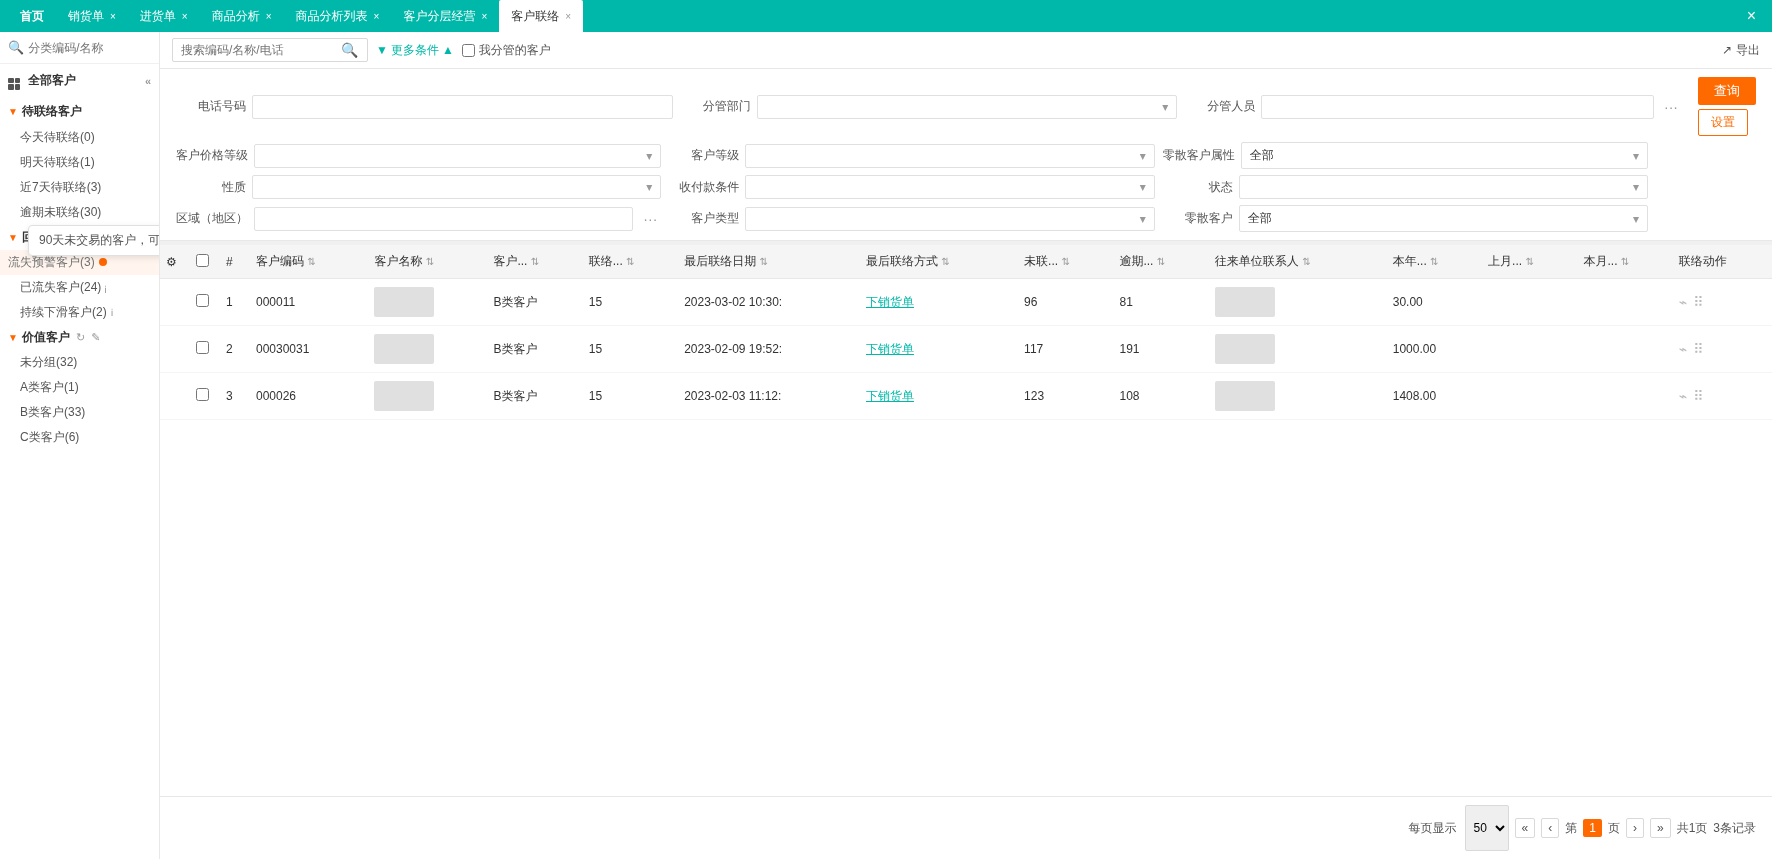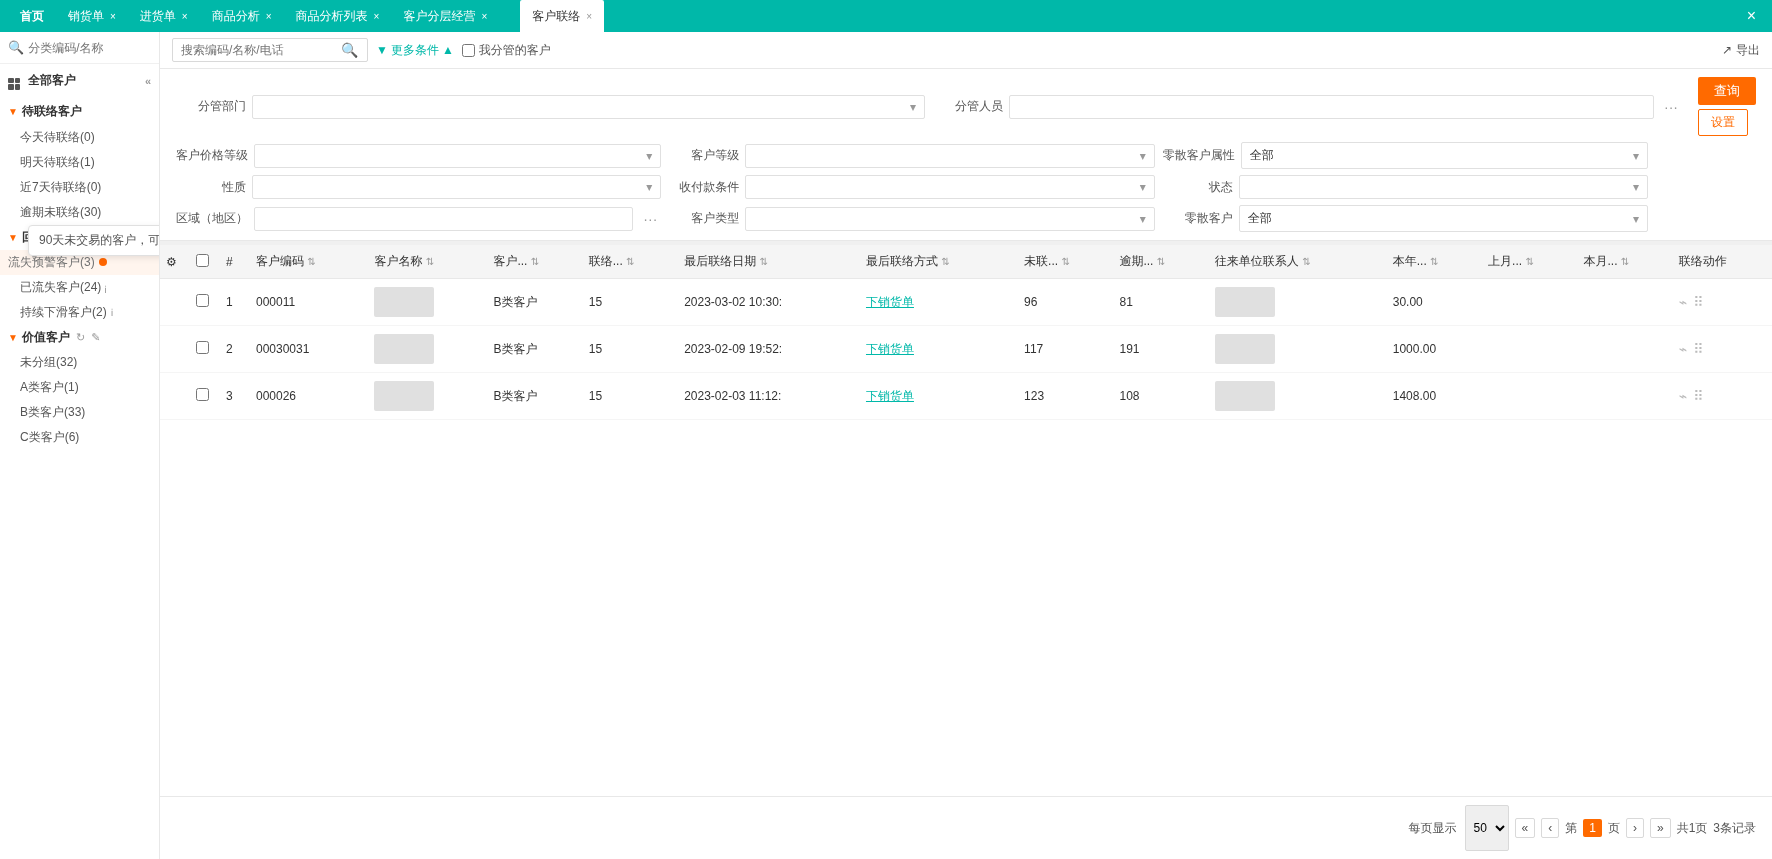--- a/index.html
+++ b/index.html
@@ -22,21 +22,20 @@
       cursor: pointer;
       font-size: 12px;
       white-space: nowrap;
       position: relative;
     }
     .top-nav .nav-tab.home { font-weight: bold; }
     .top-nav .nav-tab.active {
       background: #fff;
       color: #333;
       border-radius: 2px 2px 0 0;
-      margin-left: 21px;
     }
     .top-nav .nav-tab .close-btn {
       margin-left: 6px;
       font-size: 10px;
       cursor: pointer;
       color: inherit;
     }
     .top-nav .nav-tab.active .close-btn { color: #999; }
     .top-nav-right {
       margin-left: auto;
@@ -432,21 +431,21 @@
       <span class="arrow">▼</span>
       <span>待联络客户</span>
     </div>
     <div class="sidebar-item">
       <span>今天待联络(0)</span>
     </div>
     <div class="sidebar-item">
       <span>明天待联络(1)</span>
     </div>
     <div class="sidebar-item">
-      <span>近7天待联络(0)</span>
+      <span>近7天待联络(3)</span>
     </div>
     <div class="sidebar-item">
       <span>逾期未联络(30)</span>
     </div>
 
     <div class="sidebar-group-row">
       <span class="arrow" style="color:#f60;font-size:10px;">▼</span>
       <span style="font-weight:bold;color:#333;">回购客户</span>
       <span class="tooltip-popup">90天未交易的客户，可能有流失风险。</span>
     </div>
@@ -501,20 +500,24 @@
       </label>
       <div class="export-btn">
         <span>↗</span>
         <span>导出</span>
       </div>
     </div>
 
     <div class="filter-panel">
 
       <div class="filter-row">
+        <div class="filter-field">
+          <span class="filter-label">电话号码</span>
+          <input class="filter-input" type="text" value="" style="">
+        </div>
         <div class="filter-field">
           <span class="filter-label">分管部门</span>
           <div class="filter-select">
             <span></span>
             <span class="select-arrow">▾</span>
           </div>
         </div>
         <div class="filter-field">
           <span class="filter-label">分管人员</span>
           <input class="filter-input" type="text" value="" style="">

